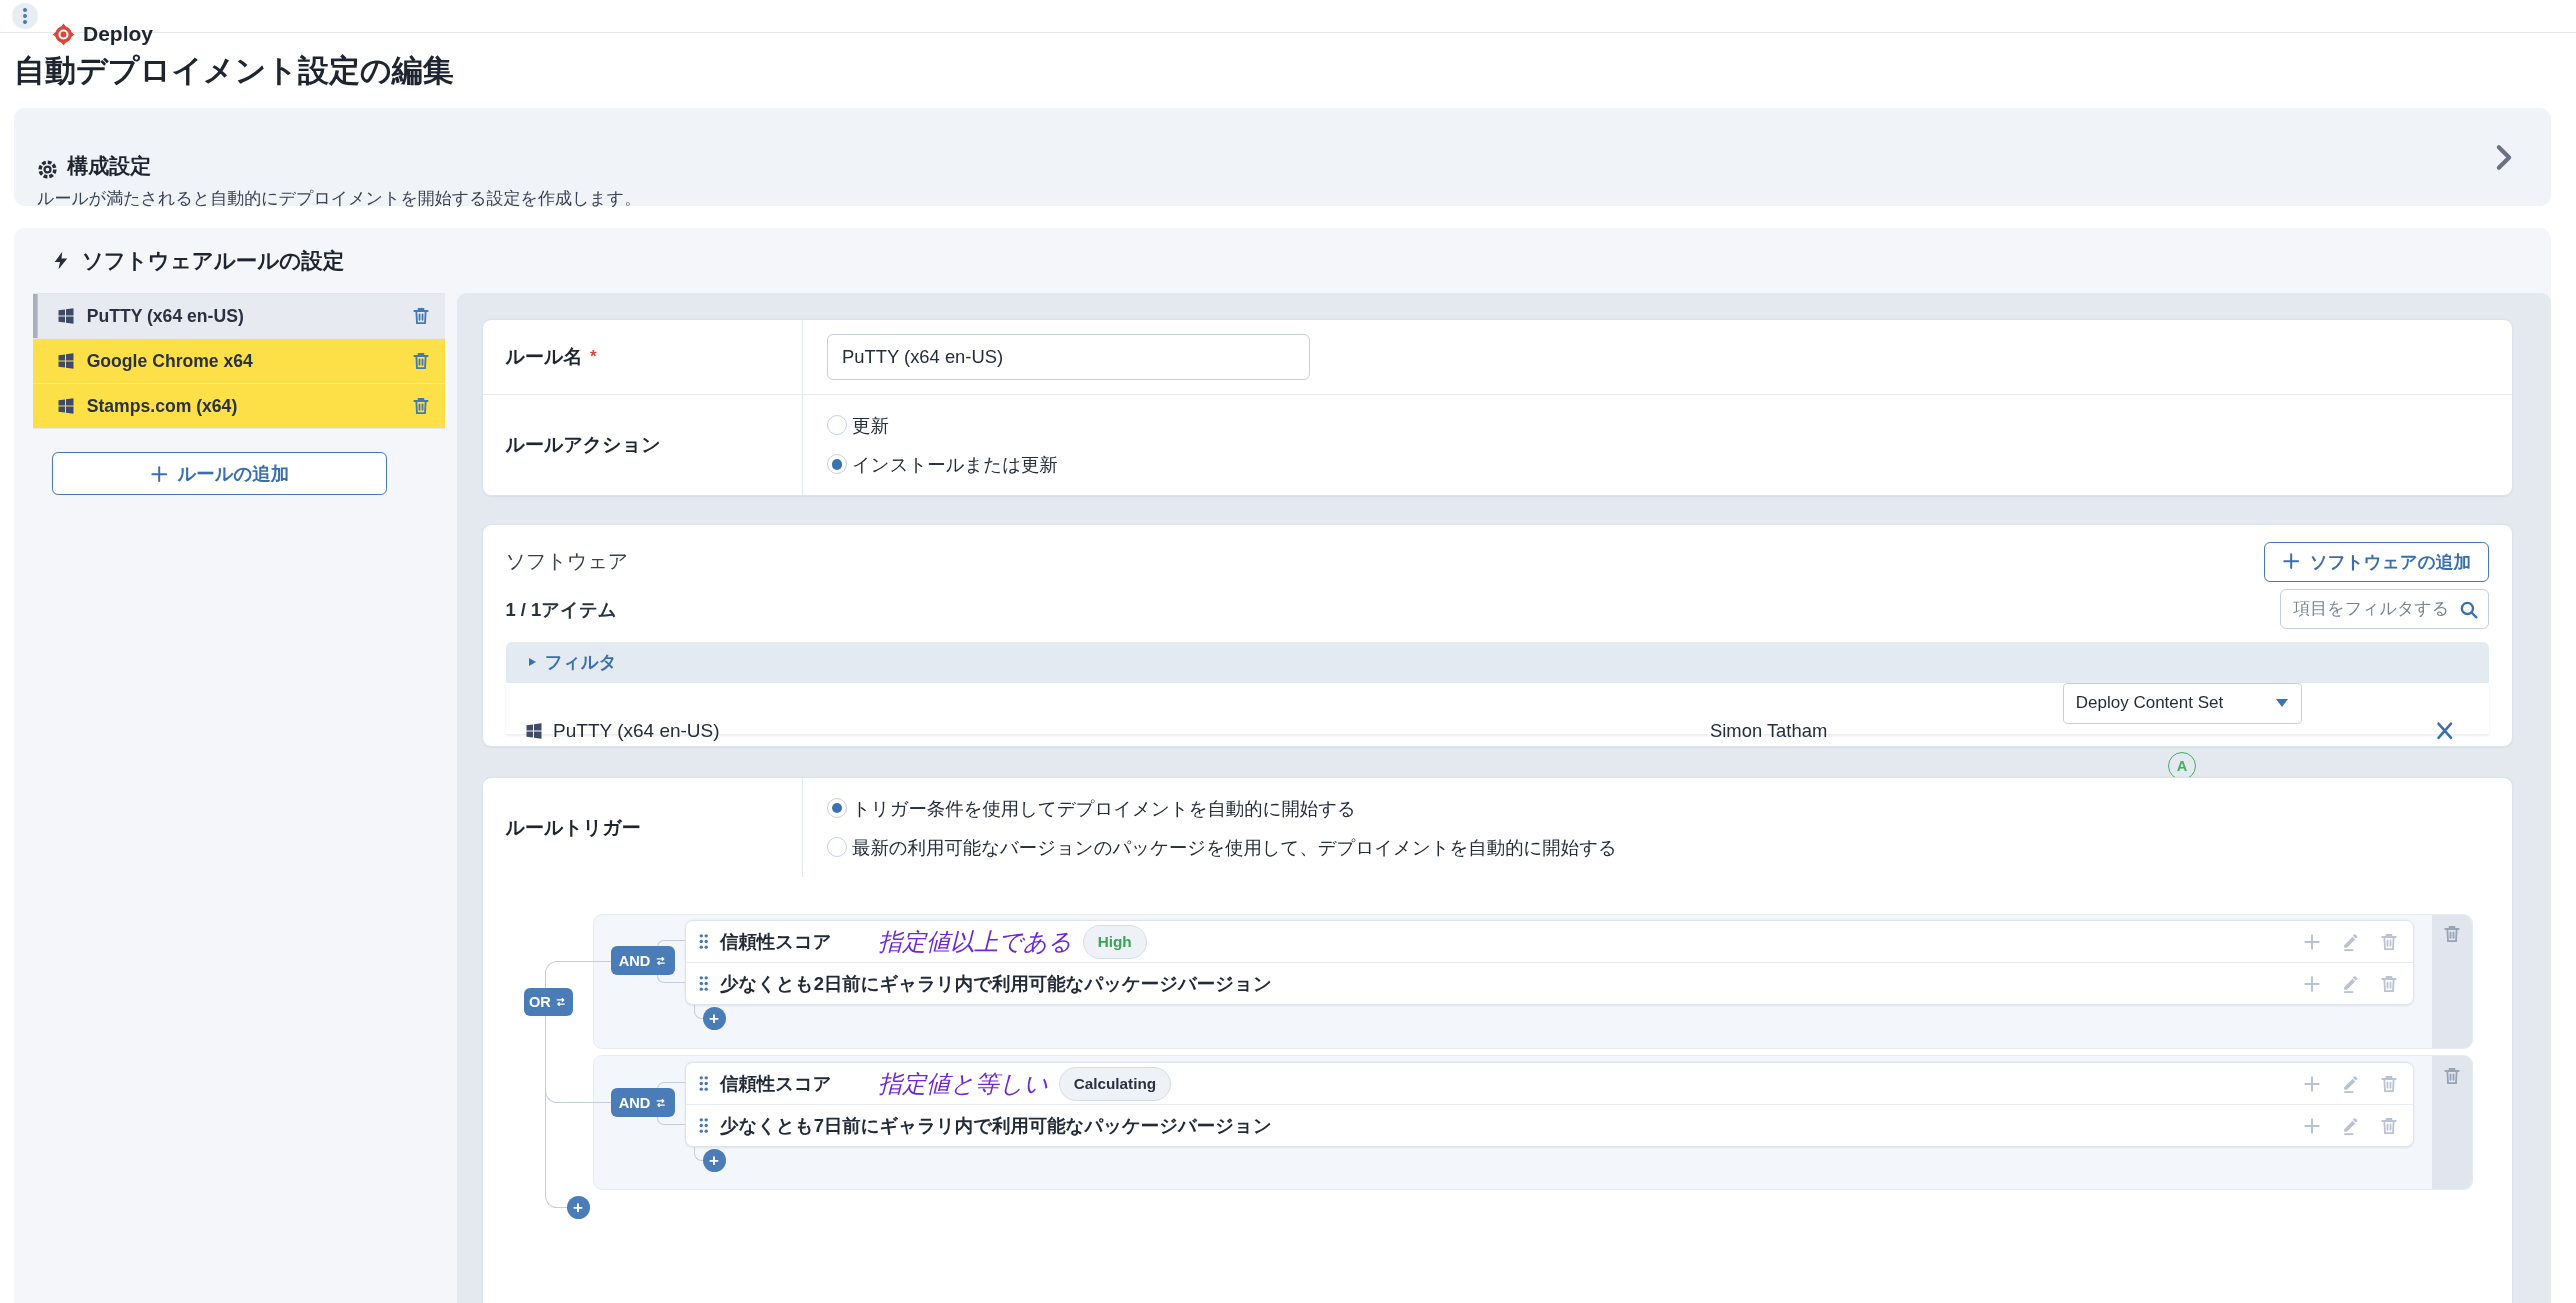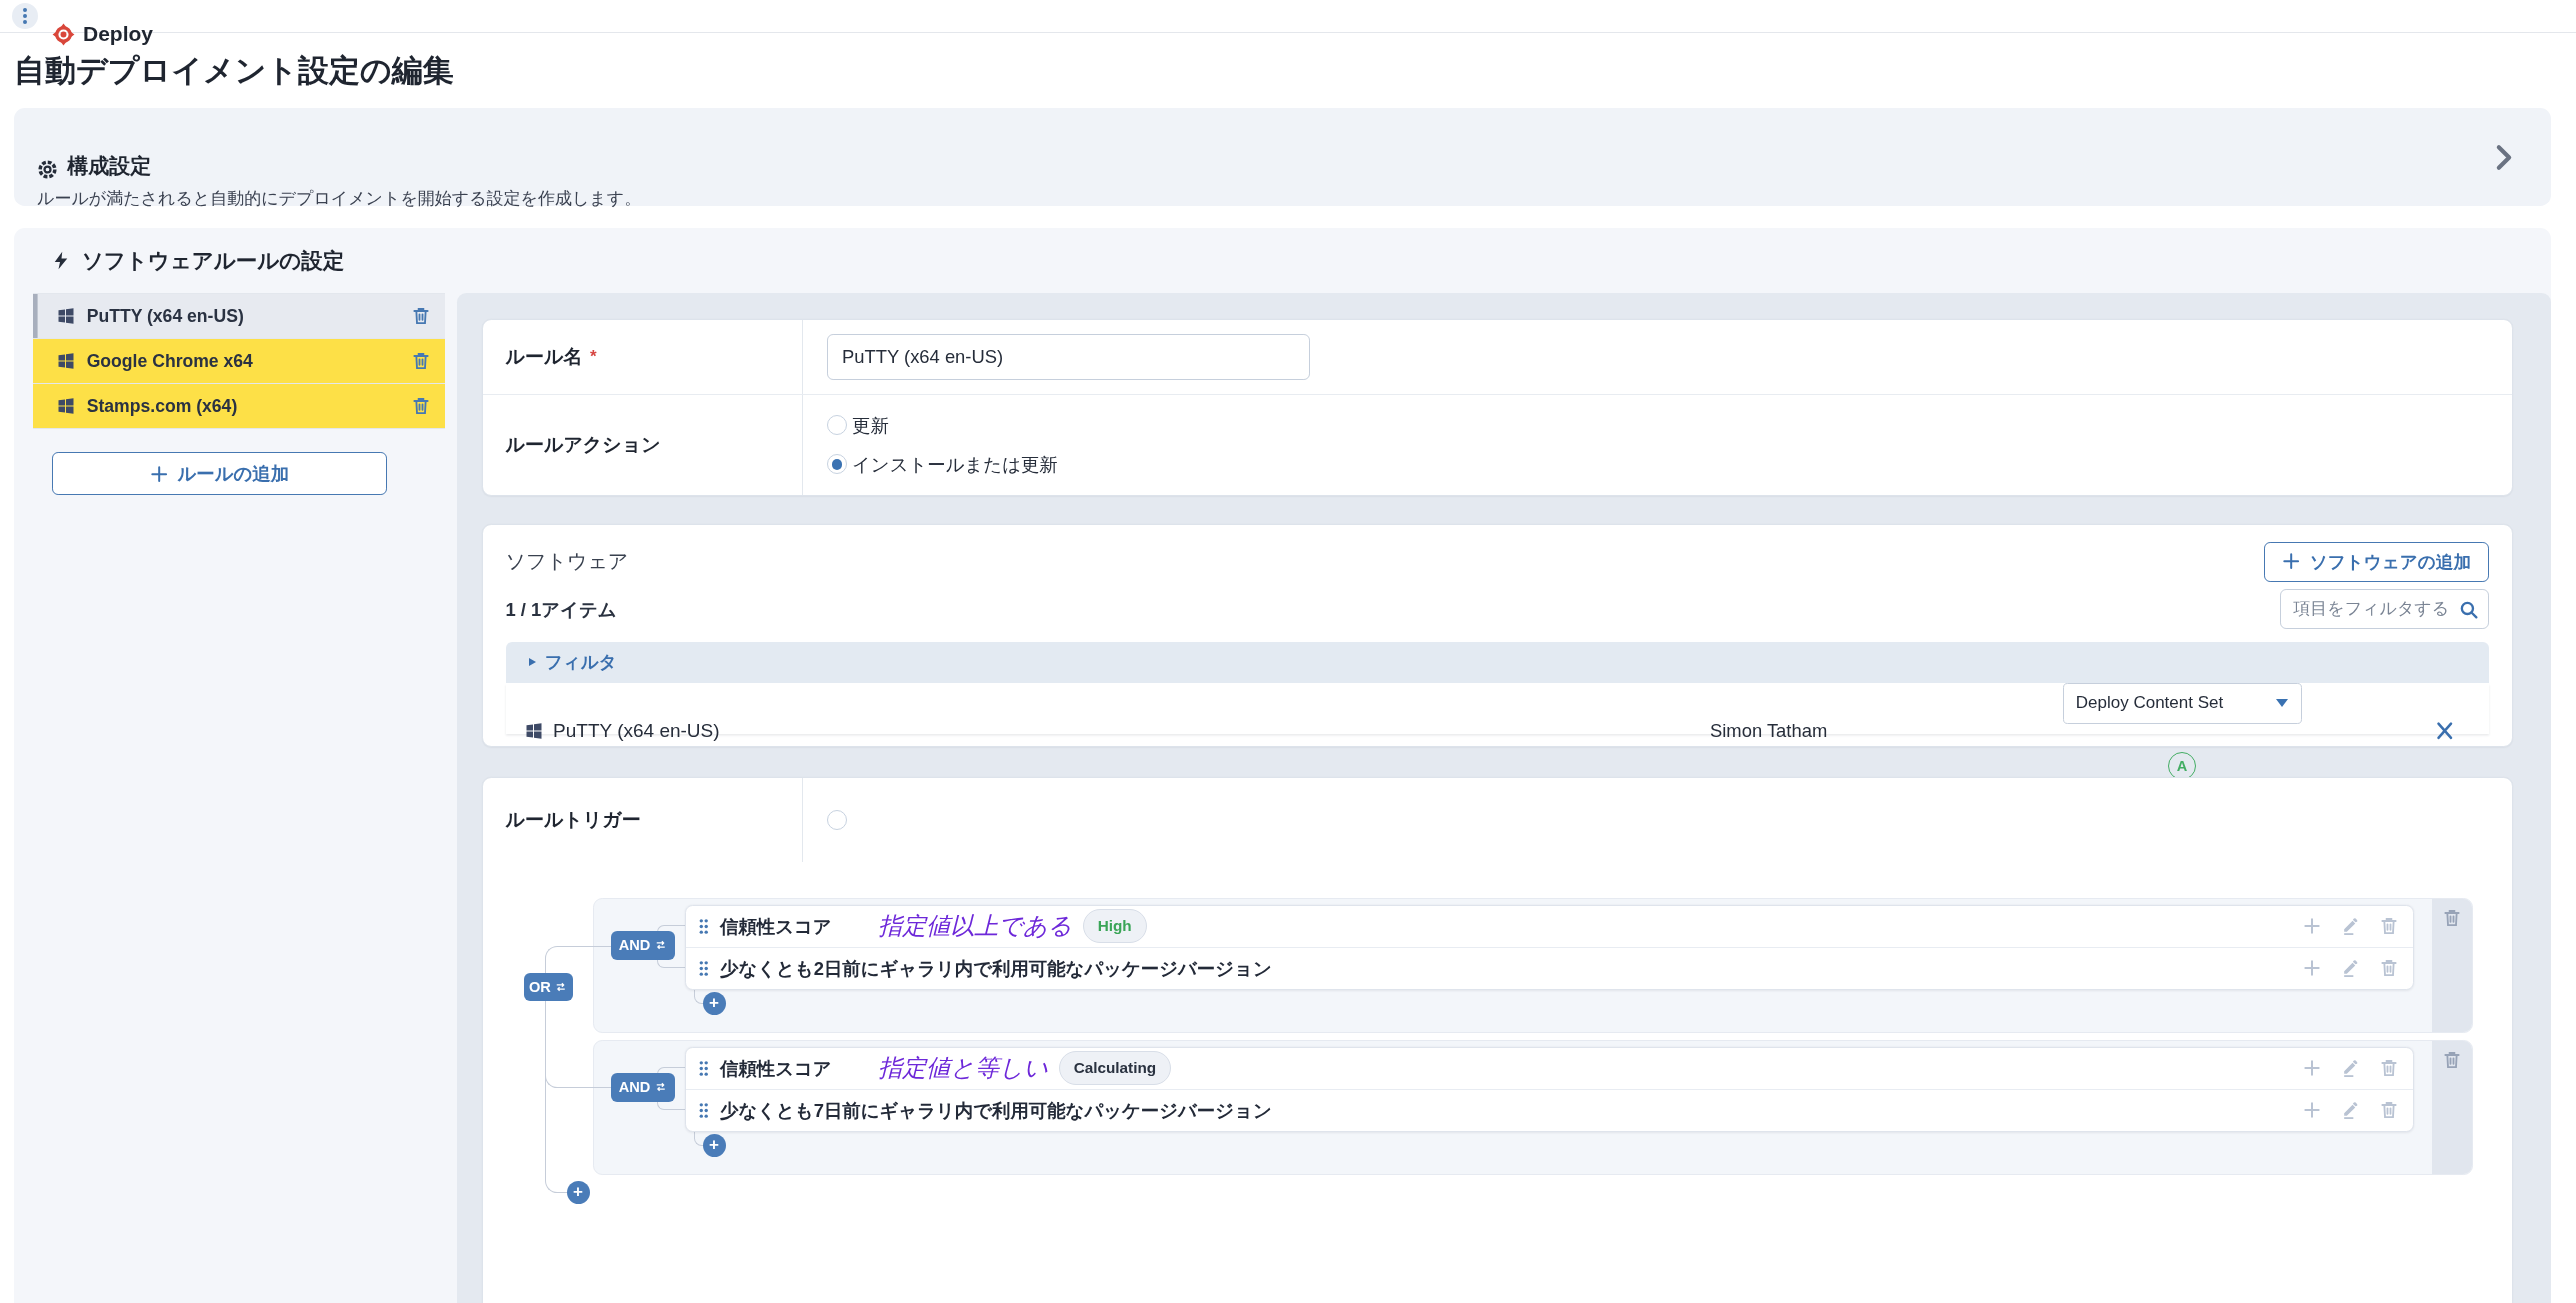--- a/index.html
+++ b/index.html
@@ -279,21 +279,26 @@
         </div>
       </div>
 
       <div class="card trig-card">
         <div class="trig-row">
           <div class="flabel" style="display:flex;align-items:center;padding-left:23px;font-size:19px;font-weight:bold;color:#1f2530;">
             <span>ルールトリガー</span>
           </div>
           <div class="fcontent">
             <div class="radio-line">
+              <span class="radio checked"></span>
+              <span>トリガー条件を使用してデプロイメントを自動的に開始する</span>
+            </div>
+            <div class="radio-line">
               <span class="radio"></span>
+              <span>最新の利用可能なバージョンのパッケージを使用して、デプロイメントを自動的に開始する</span>
             </div>
           </div>
         </div>
 
         <div class="builder">
 
           <div class="elb" style="left:62px;top:57px;width:66px;height:27px;border-left-width:1.9px;border-top-width:1.9px;border-top-left-radius:12.3px;"></div>
           <div class="elb" style="left:62px;top:111px;width:66px;height:87px;border-left-width:1.9px;border-bottom-width:1.9px;border-bottom-left-radius:12.3px;"></div>
           <div class="elb" style="left:62px;top:111px;width:24px;height:192px;border-left-width:1.9px;border-bottom-width:1.9px;border-bottom-left-radius:12.3px;"></div>
           <div class="elb" style="left:174px;top:36px;width:28px;height:7px;border-left-width:1.9px;border-top-width:1.9px;border-top-left-radius:7px;"></div>

